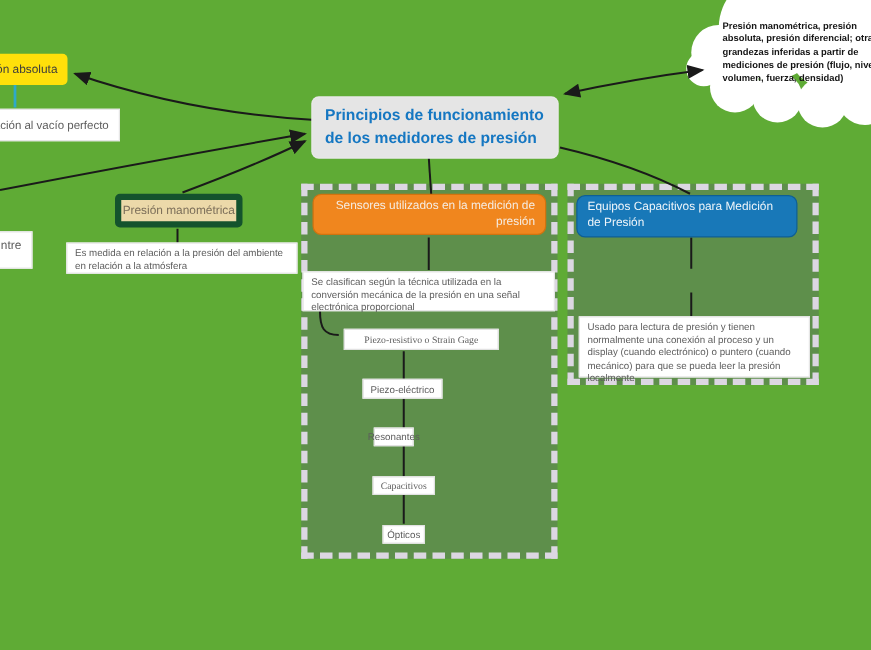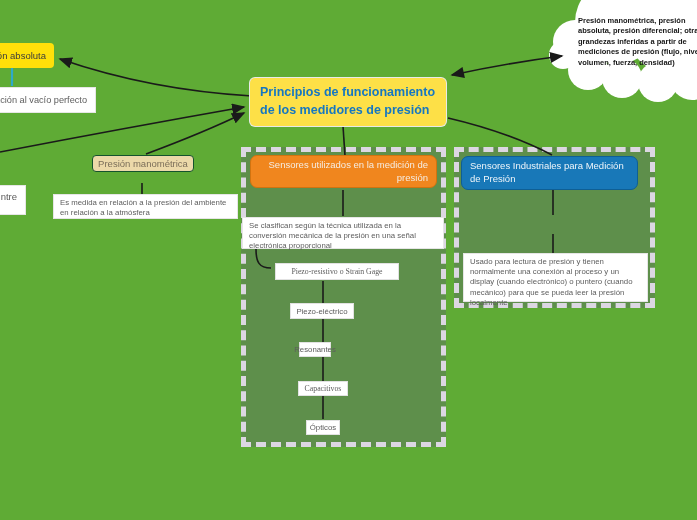--- a/index.html
+++ b/index.html
@@ -29,41 +29,41 @@
   .chain-item{
     background:#ffffff;
     border:1px solid #e2e2e2;
     color:#5d5d5d;
     font-size:7.8px;
     display:flex;align-items:center;justify-content:center;
     white-space:nowrap;
   }
   #central-topic{
     left:250px;top:78px;width:196px;height:48px;
-    background:#fde047;border-radius:5px;
+    background:#e5e5e5;border-radius:5px;
     color:#1577c2;font-weight:bold;font-size:12.5px;line-height:18px;
     padding:5px 0 0 10px;
     box-shadow:0 0 0 1px #e9e9e9;
   }
   #node-absoluta{
     left:-58px;top:43px;width:112px;height:25px;
     background:#ffe00a;border-radius:4px;
     color:#3c3c3c;font-size:9.5px;
     display:flex;align-items:center;justify-content:flex-end;
     padding-right:8px;
   }
   #note-vacio{
     left:-100px;top:87px;width:196px;height:26px;
     font-size:9.2px;
     display:flex;align-items:center;justify-content:flex-end;
     padding-right:8px;white-space:nowrap;
   }
   #node-manometrica{
-    left:92px;top:155px;width:102px;height:17px;
-    background:#ecd9a9;border:1px solid #14532d;border-radius:4px;
+    left:92px;top:155px;width:102px;height:27px;
+    background:#ecd9a9;border:5px solid #14532d;border-radius:4px;
     color:#7b6e59;font-size:9.5px;
     display:flex;align-items:center;justify-content:center;
     white-space:nowrap;
   }
   #note-ambiente{left:53px;top:194px;width:185px;height:25px;}
   #note-fragment{
     left:-170px;top:185px;width:196px;height:30px;
     background:#ffffff;border:1px solid #e6e6e6;
     color:#5a5a5a;font-size:9.5px;
     text-align:right;padding:5px 8px 0 0;
@@ -159,16 +159,16 @@
   <div class="node" id="note-fragment">ntre</div>
 
   <div class="node" id="sensores-title">Sensores utilizados en la medición de presión</div>
   <div class="node note" id="sensores-desc">Se clasifican según la técnica utilizada en la conversión mecánica de la presión en una señal electrónica proporcional</div>
   <div class="node chain-item" id="item-0">Piezo-resistivo o Strain Gage</div>
   <div class="node chain-item" id="item-1">Piezo-eléctrico</div>
   <div class="node chain-item" id="item-2">Resonantes</div>
   <div class="node chain-item" id="item-3">Capacitivos</div>
   <div class="node chain-item" id="item-4">Ópticos</div>
 
-  <div class="node" id="equipos-title">Sensores Industriales para Medición de Presión</div>
+  <div class="node" id="equipos-title">Equipos Capacitivos para Medición de Presión</div>
   <div class="node note" id="note-usado">Usado para lectura de presión y tienen normalmente una conexión al proceso y un display (cuando electrónico) o puntero (cuando mecánico) para que se pueda leer la presión localmente</div>
 
 </div>
 
 </body></html>

